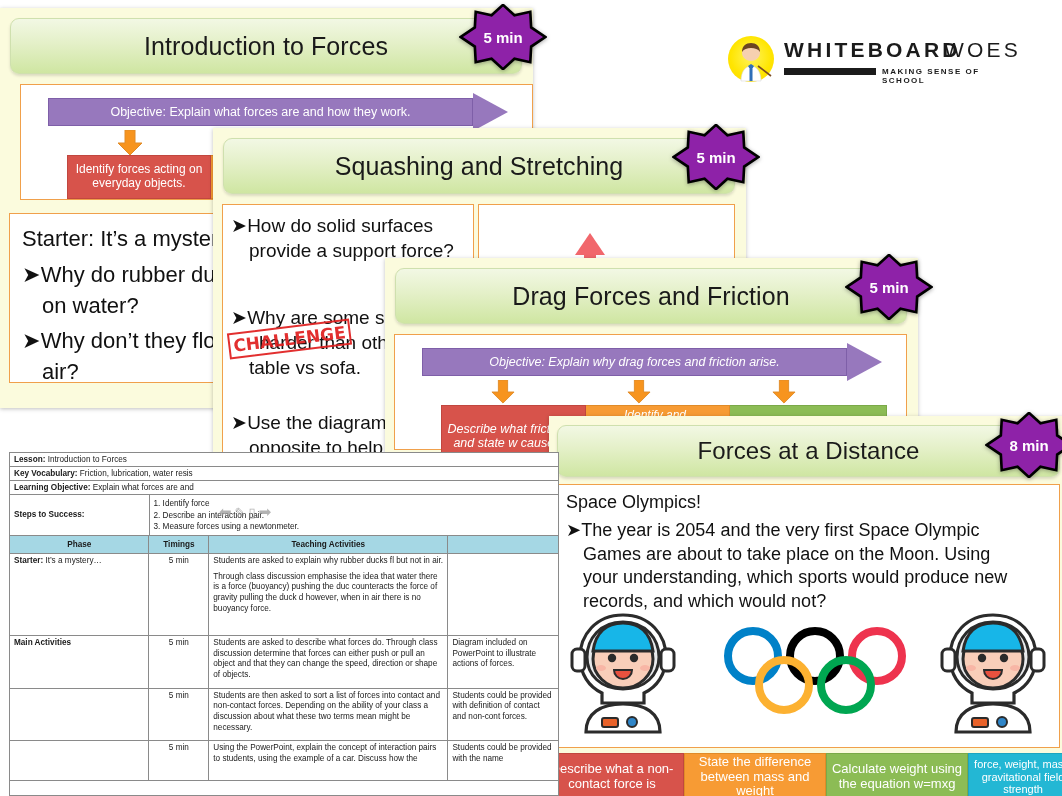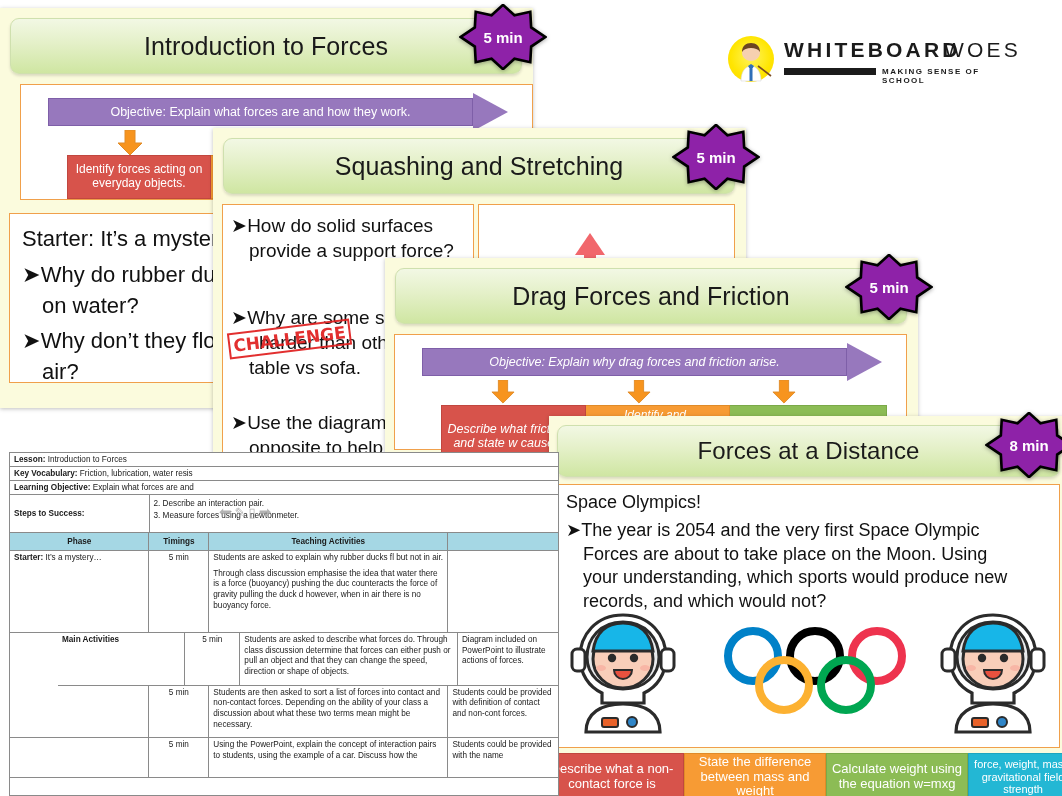--- a/index.html
+++ b/index.html
@@ -324,21 +324,21 @@
   <div class="slide-title-bar" style="left:8px; top:9px; width:503px; height:52px;">
     <span style="font-size:24px;">Forces at a Distance</span>
   </div>
 
   <div class="panel" style="left:7px; top:68px; width:504px; height:264px;">
     <div class="body-text" style="left:9px; top:6px; width:492px; font-size:18px;">
       <div class="line" style="margin-bottom:4px;">Space Olympics!</div>
       <div class="line">
         <span class="bullet">➤</span><span>The year is 2054 and the very first Space Olympic</span>
       </div>
-      <div class="line" style="padding-left:17px;"><span>Forces are about to take place on the Moon. Using</span></div>
+      <div class="line" style="padding-left:17px;"><span>Games are about to take place on the Moon. Using</span></div>
       <div class="line" style="padding-left:17px;"><span>your understanding, which sports would produce new</span></div>
       <div class="line" style="padding-left:17px;"><span>records, and which would not?</span></div>
     </div>
 
     <div style="position:absolute; left:13px; top:126px;">
       <svg width="106" height="124" viewBox="0 0 106 124">
         <path d="M53 4 C26 4 10 24 10 46 C10 63 19 76 32 82 L32 92 L74 92 L74 82 C87 76 96 63 96 46 C96 24 80 4 53 4 Z" fill="#fff" stroke="#2b2b2b" stroke-width="3.2"></path>
         <path d="M53 11 C30 11 17 28 17 46 C17 64 31 78 53 78 C75 78 89 64 89 46 C89 28 76 11 53 11 Z" fill="#e9eaec" stroke="#2b2b2b" stroke-width="3"></path>
         <ellipse cx="53" cy="48" rx="30" ry="29" fill="#f9ceb9" stroke="#2b2b2b" stroke-width="3"></ellipse>
         <path d="M23 40 C26 20 38 12 53 12 C68 12 80 20 83 40 Z" fill="#17b6e8" stroke="#2b2b2b" stroke-width="3"></path>
@@ -425,20 +425,21 @@
     <div class="c" style="width:100%;">
       <b>Learning Objective:</b>
       <span>Explain what forces are and</span>
     </div>
   </div>
   <div class="r" style="min-height:38px;">
     <div class="c" style="width:140px; display:flex; align-items:center;">
       <b>Steps to Success:</b>
     </div>
     <div class="c sub" style="width:410px; padding-top:4px;">
+      <div style="margin-bottom:1px;">1.   Identify force</div>
       <div style="margin-bottom:1px;">2.   Describe an interaction pair.</div>
       <div>3.   Measure forces using a newtonmeter.</div>
     </div>
   </div>
   <div class="r">
     <div class="c hdr" style="width:140px; padding:4px;">Phase</div>
     <div class="c hdr" style="width:60px; padding:4px;">Timings</div>
     <div class="c hdr" style="width:240px; padding:4px;">Teaching Activities</div>
     <div class="c hdr" style="width:110px; padding:4px;"></div>
   </div>
@@ -448,21 +449,21 @@
       <b>Starter:</b><span> It’s a mystery…</span>
     </div>
     <div class="c" style="width:60px; text-align:center;">5 min</div>
     <div class="c sub" style="width:240px;">
       <p>Students are asked to explain why rubber ducks fl but not in air.</p>
       <p>Through class discussion emphasise the idea that water there is a force (buoyancy) pushing the duc counteracts the force of gravity pulling the duck d however, when in air there is no buoyancy force.</p>
     </div>
     <div class="c" style="width:110px;"></div>
   </div>
 
-  <div class="r" style="min-height:48px;margin-left:48px;">
+  <div class="r" style="min-height:48px;">
     <div class="c" style="width:140px;">
       <b>Main Activities</b>
     </div>
     <div class="c" style="width:60px; text-align:center;">5 min</div>
     <div class="c sub" style="width:240px;">
       <p>Students are asked to describe what forces do. Through class discussion determine that forces can either push or pull an object and that they can change the speed, direction or shape of objects.</p>
     </div>
     <div class="c sub" style="width:110px;">
       <p>Diagram included on PowerPoint to illustrate actions of forces.</p>
     </div>

